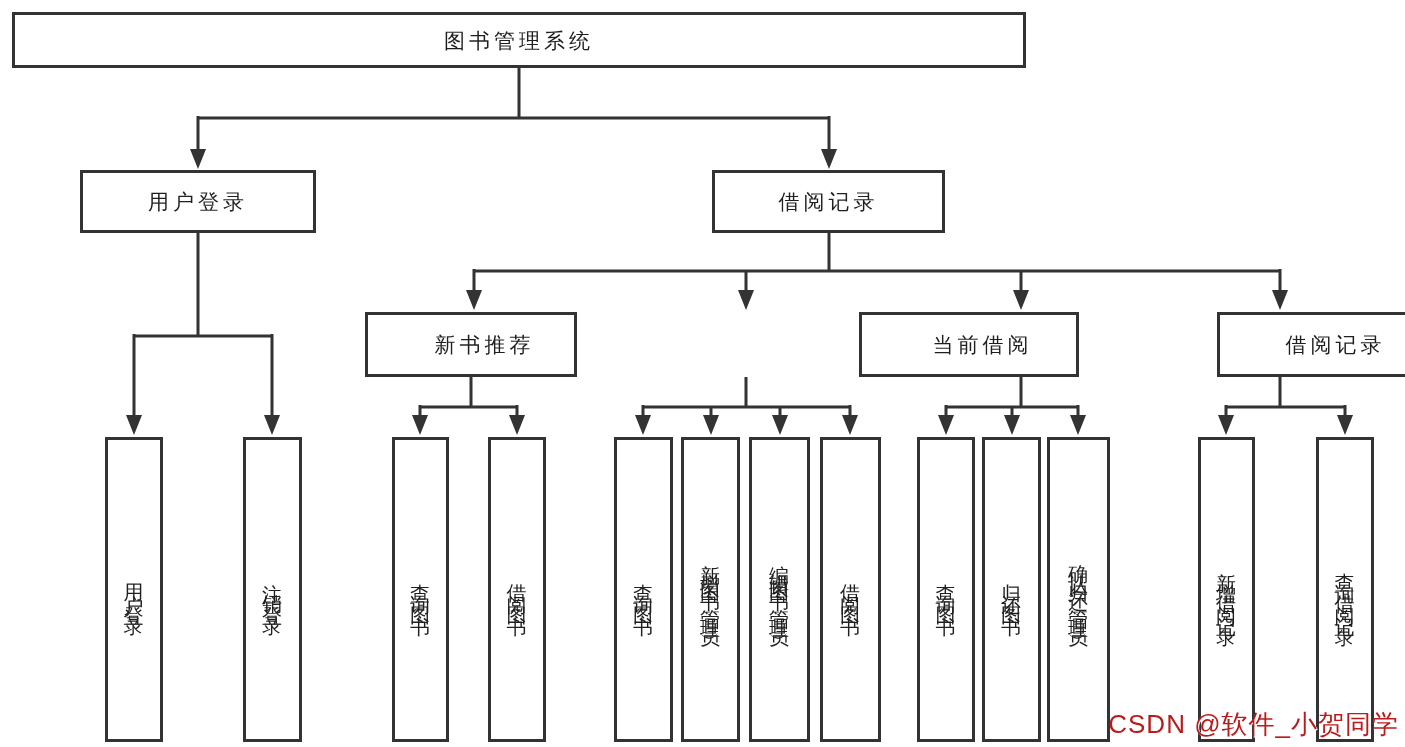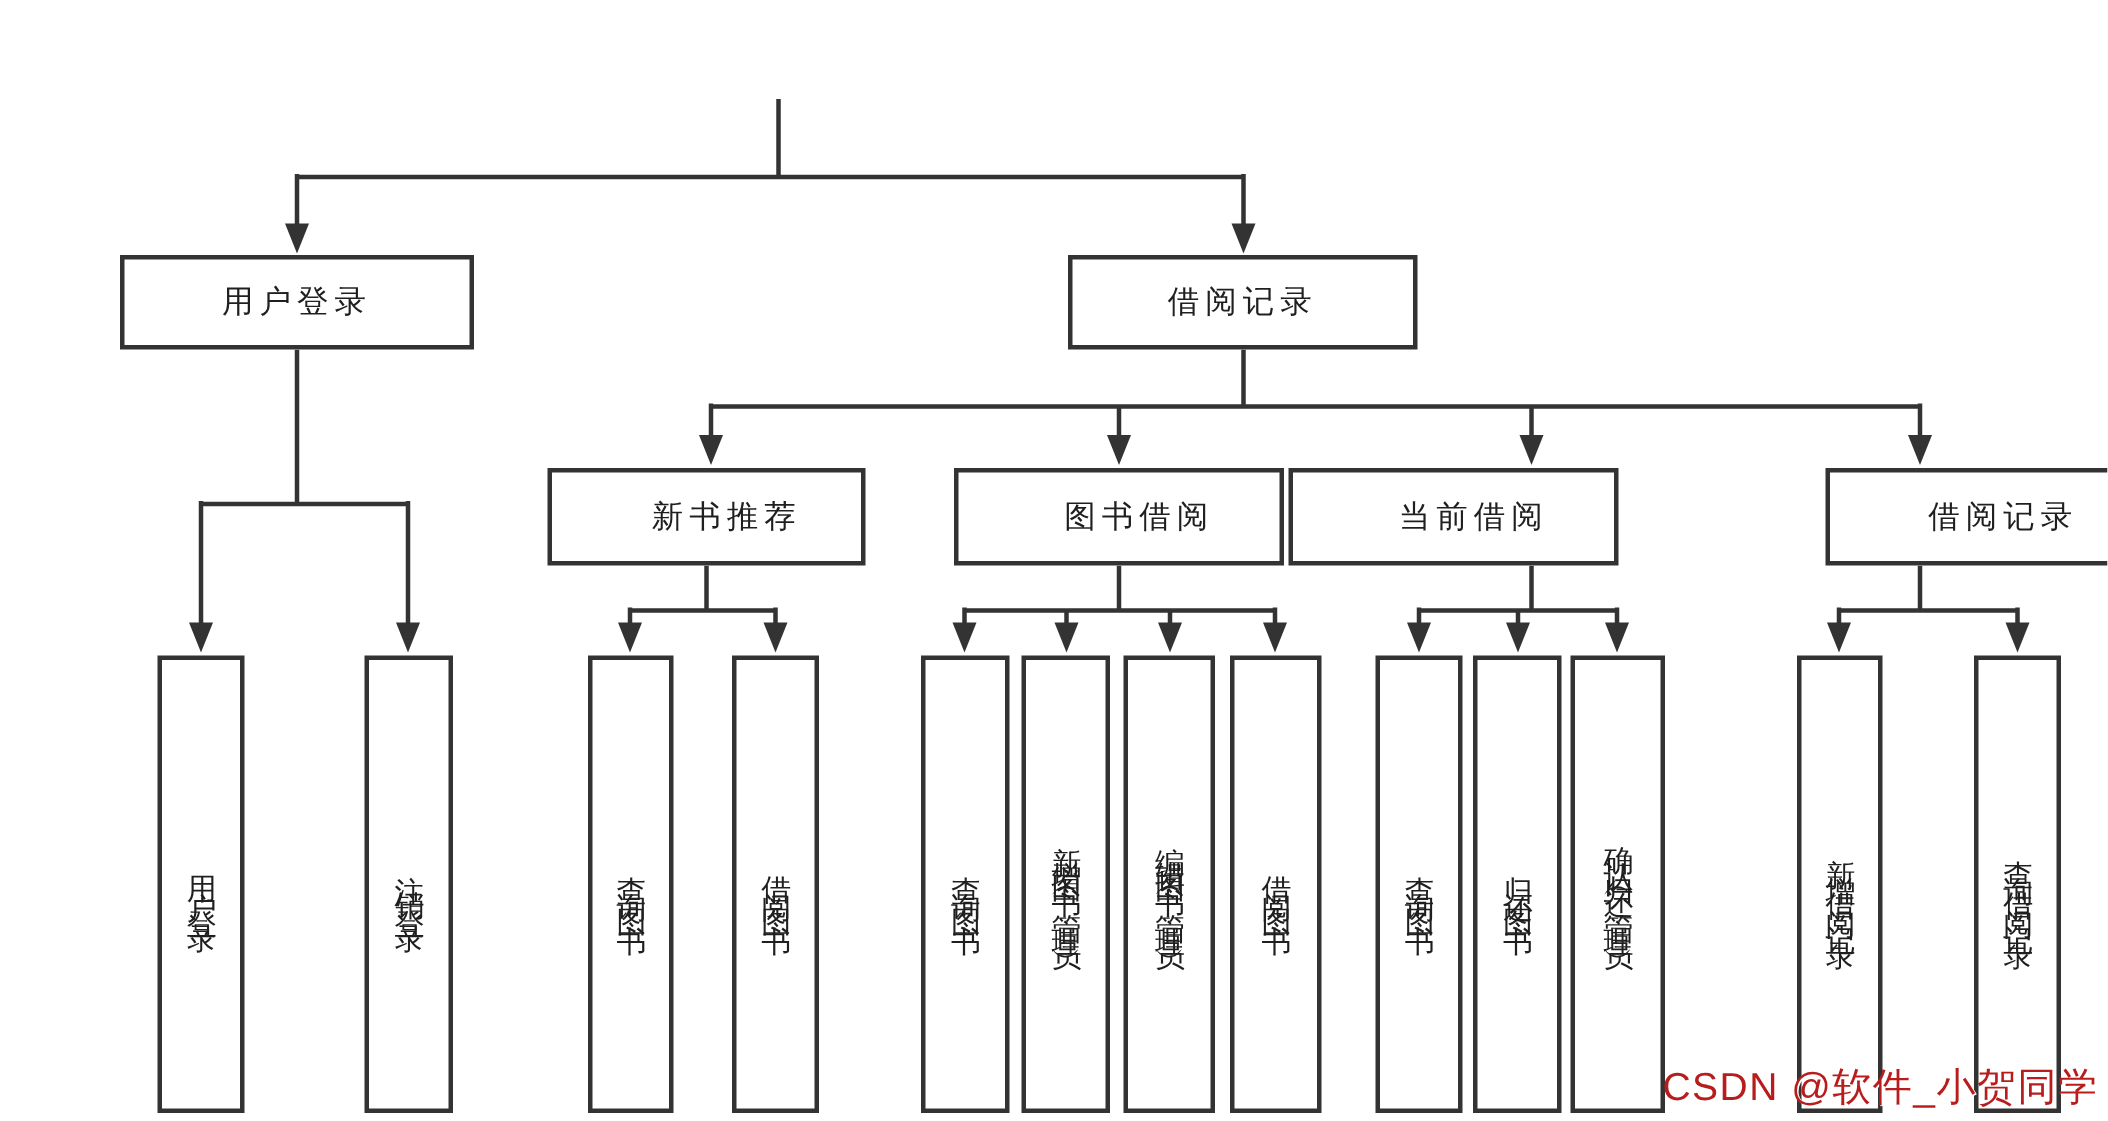--- a/index.html
+++ b/index.html
@@ -95,33 +95,33 @@
       <polygon points="772,415 788,415 780,435"></polygon>
       <polygon points="842,415 858,415 850,435"></polygon>
       <polygon points="938,415 954,415 946,435"></polygon>
       <polygon points="1004,415 1020,415 1012,435"></polygon>
       <polygon points="1070,415 1086,415 1078,435"></polygon>
       <polygon points="1218,415 1234,415 1226,435"></polygon>
       <polygon points="1337,415 1353,415 1345,435"></polygon>
     </g>
   </svg>
 
+  <div class="box root">
+    <span class="htext">图书管理系统</span>
+  </div>
 
   <div class="box l2 l2-user">
     <span class="htext">用户登录</span>
   </div>
   <div class="box l2 l2-book">
     <span class="htext">借阅记录</span>
   </div>
 
   <div class="box l3 l3-g0">
     <span class="htext">新书推荐</span>
-  </div>
-  <div class="box l3 l3-g1">
-    <span class="htext">图书借阅</span>
   </div>
   <div class="box l3 l3-g2">
     <span class="htext">当前借阅</span>
   </div>
   <div class="box l3 l3-g3">
     <span class="htext">借阅记录</span>
   </div>
 
   <div class="box leaf" style="left:105px;width:58px">
     <span class="vtext">用户登录</span>

